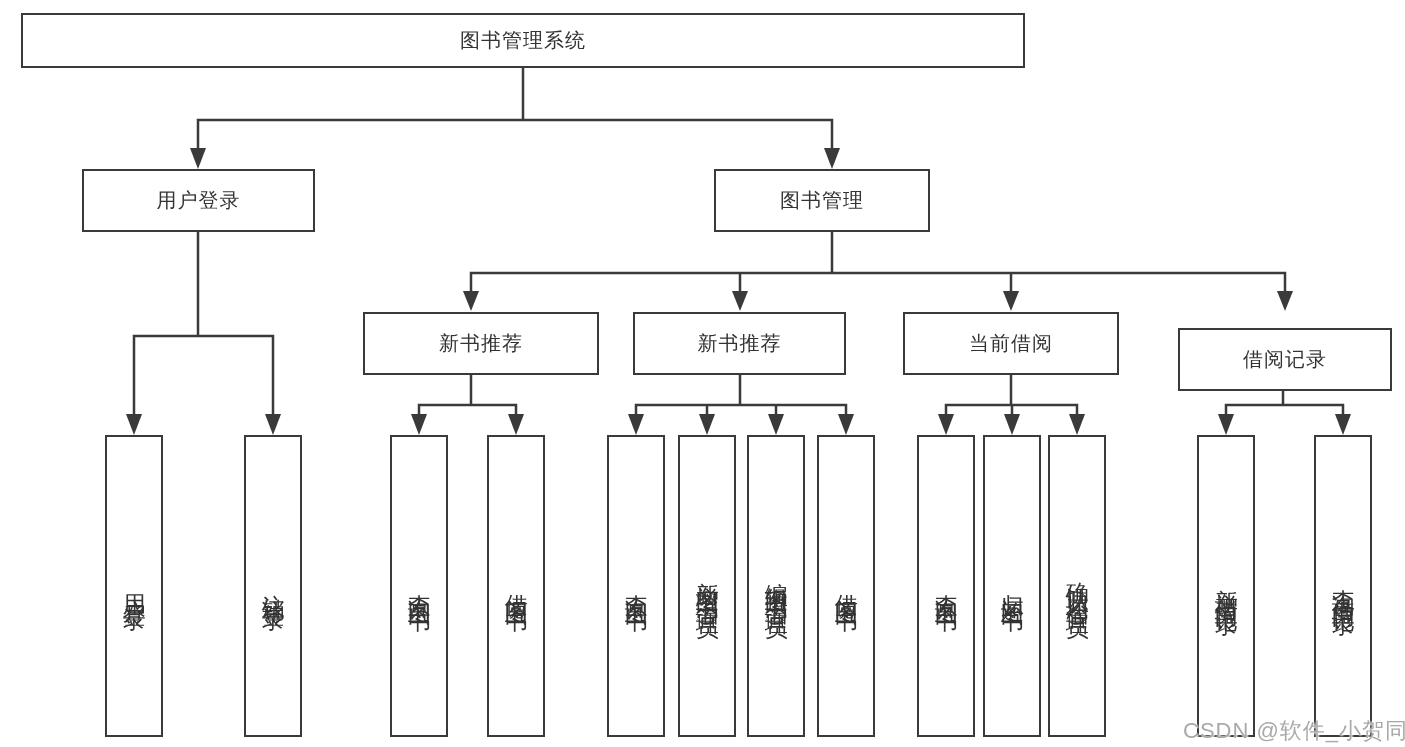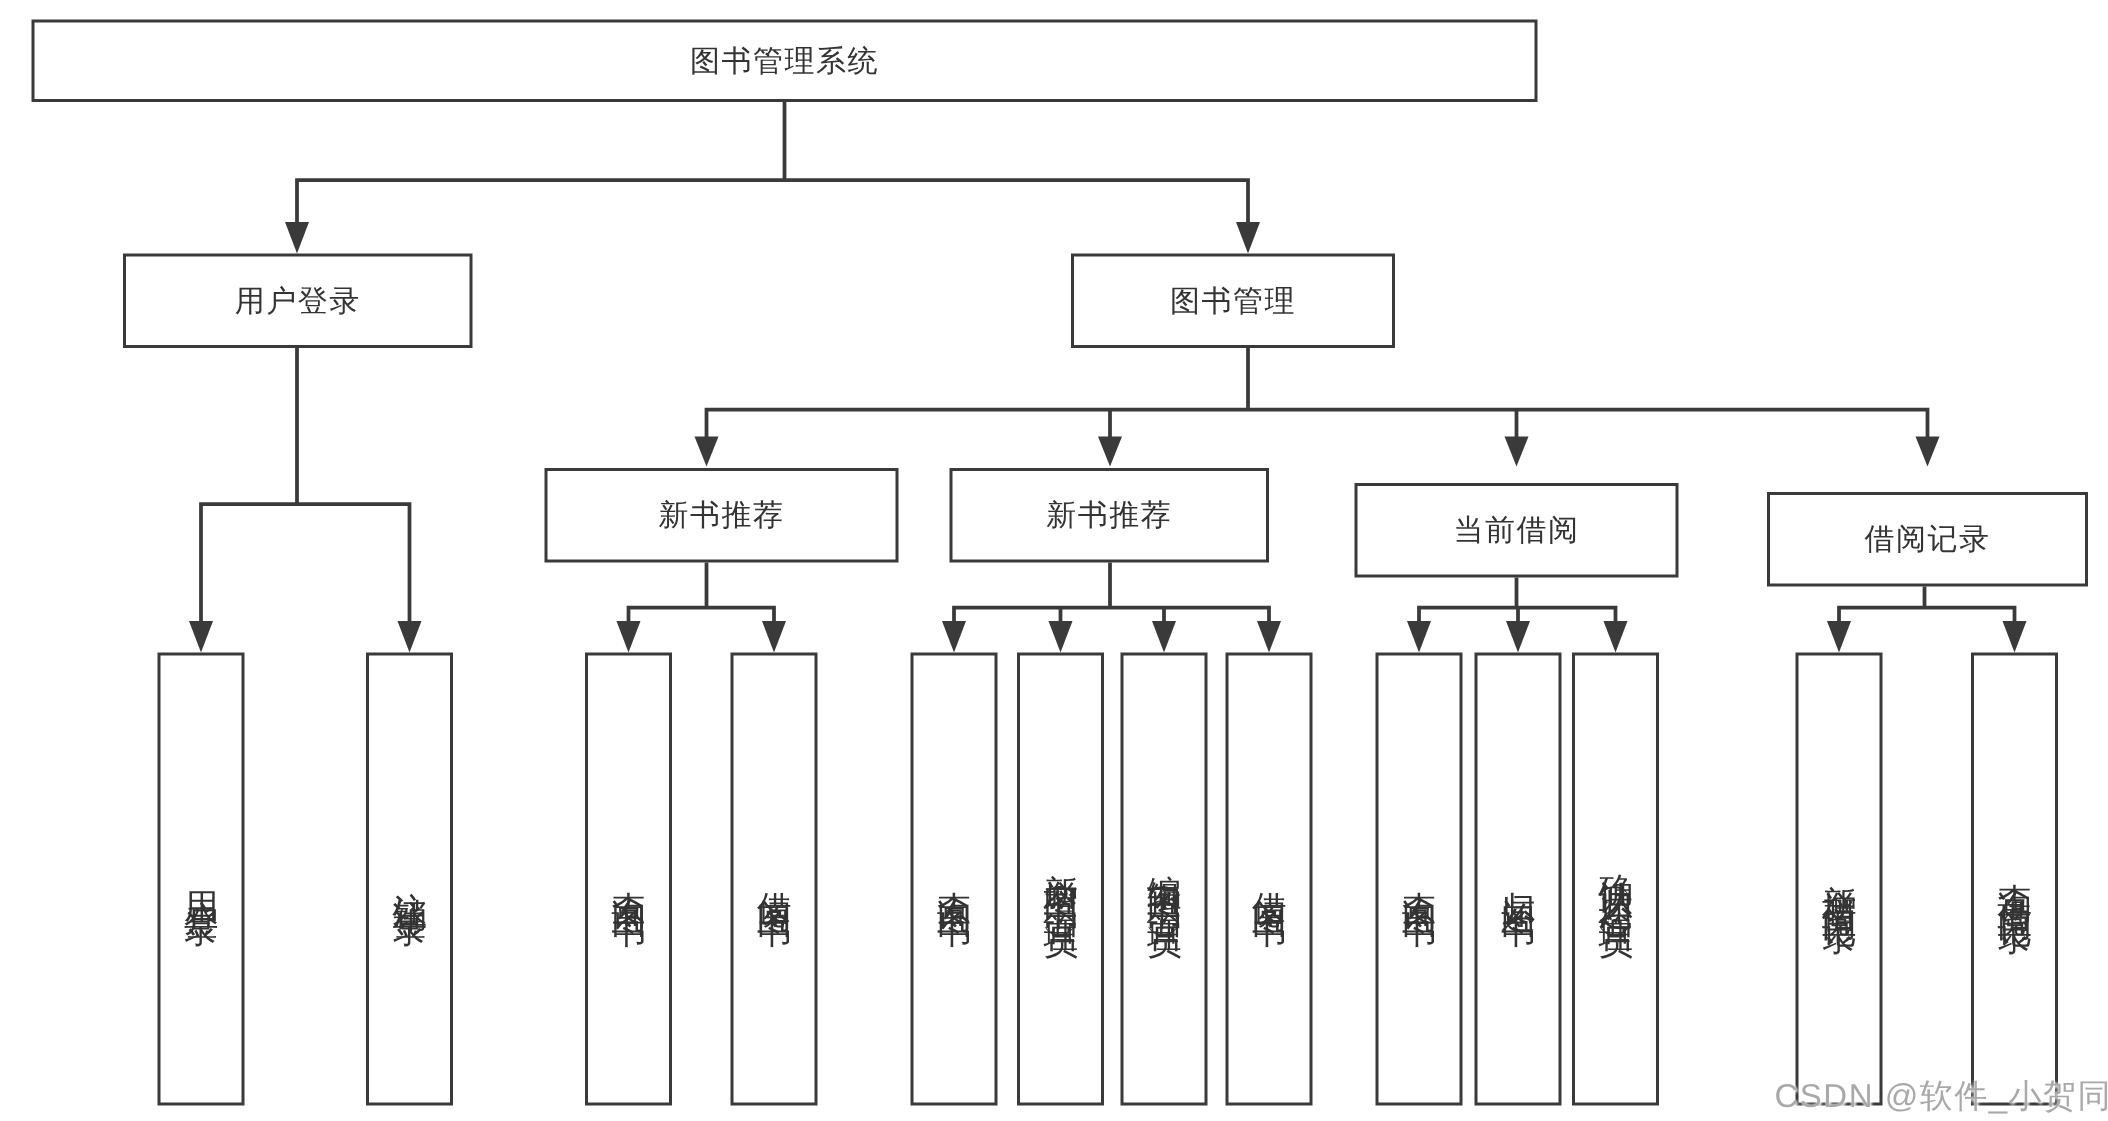--- a/index.html
+++ b/index.html
@@ -30,21 +30,21 @@
   .hbox {
     font-size: 20px;
     letter-spacing: 1px;
     white-space: nowrap;
   }
   .root  { left: 21px;  top: 13px;  width: 1004px; height: 55px; }
   .lv1a  { left: 82px;  top: 169px; width: 233px;  height: 63px; }
   .lv1b  { left: 714px; top: 169px; width: 216px;  height: 63px; }
   .lv2a  { left: 363px; top: 312px; width: 236px;  height: 63px; }
   .lv2b  { left: 633px; top: 312px; width: 213px;  height: 63px; }
-  .lv2c  { left: 903px; top: 322px; width: 216px;  height: 63px; }
+  .lv2c  { left: 903px; top: 312px; width: 216px;  height: 63px; }
   .lv2d  { left: 1178px;top: 328px; width: 214px;  height: 63px; }
   .leaf {
     top: 435px;
     width: 58px;
     height: 302px;
   }
   .vtext {
     writing-mode: vertical-rl;
     text-orientation: mixed;
     font-size: 23px;

